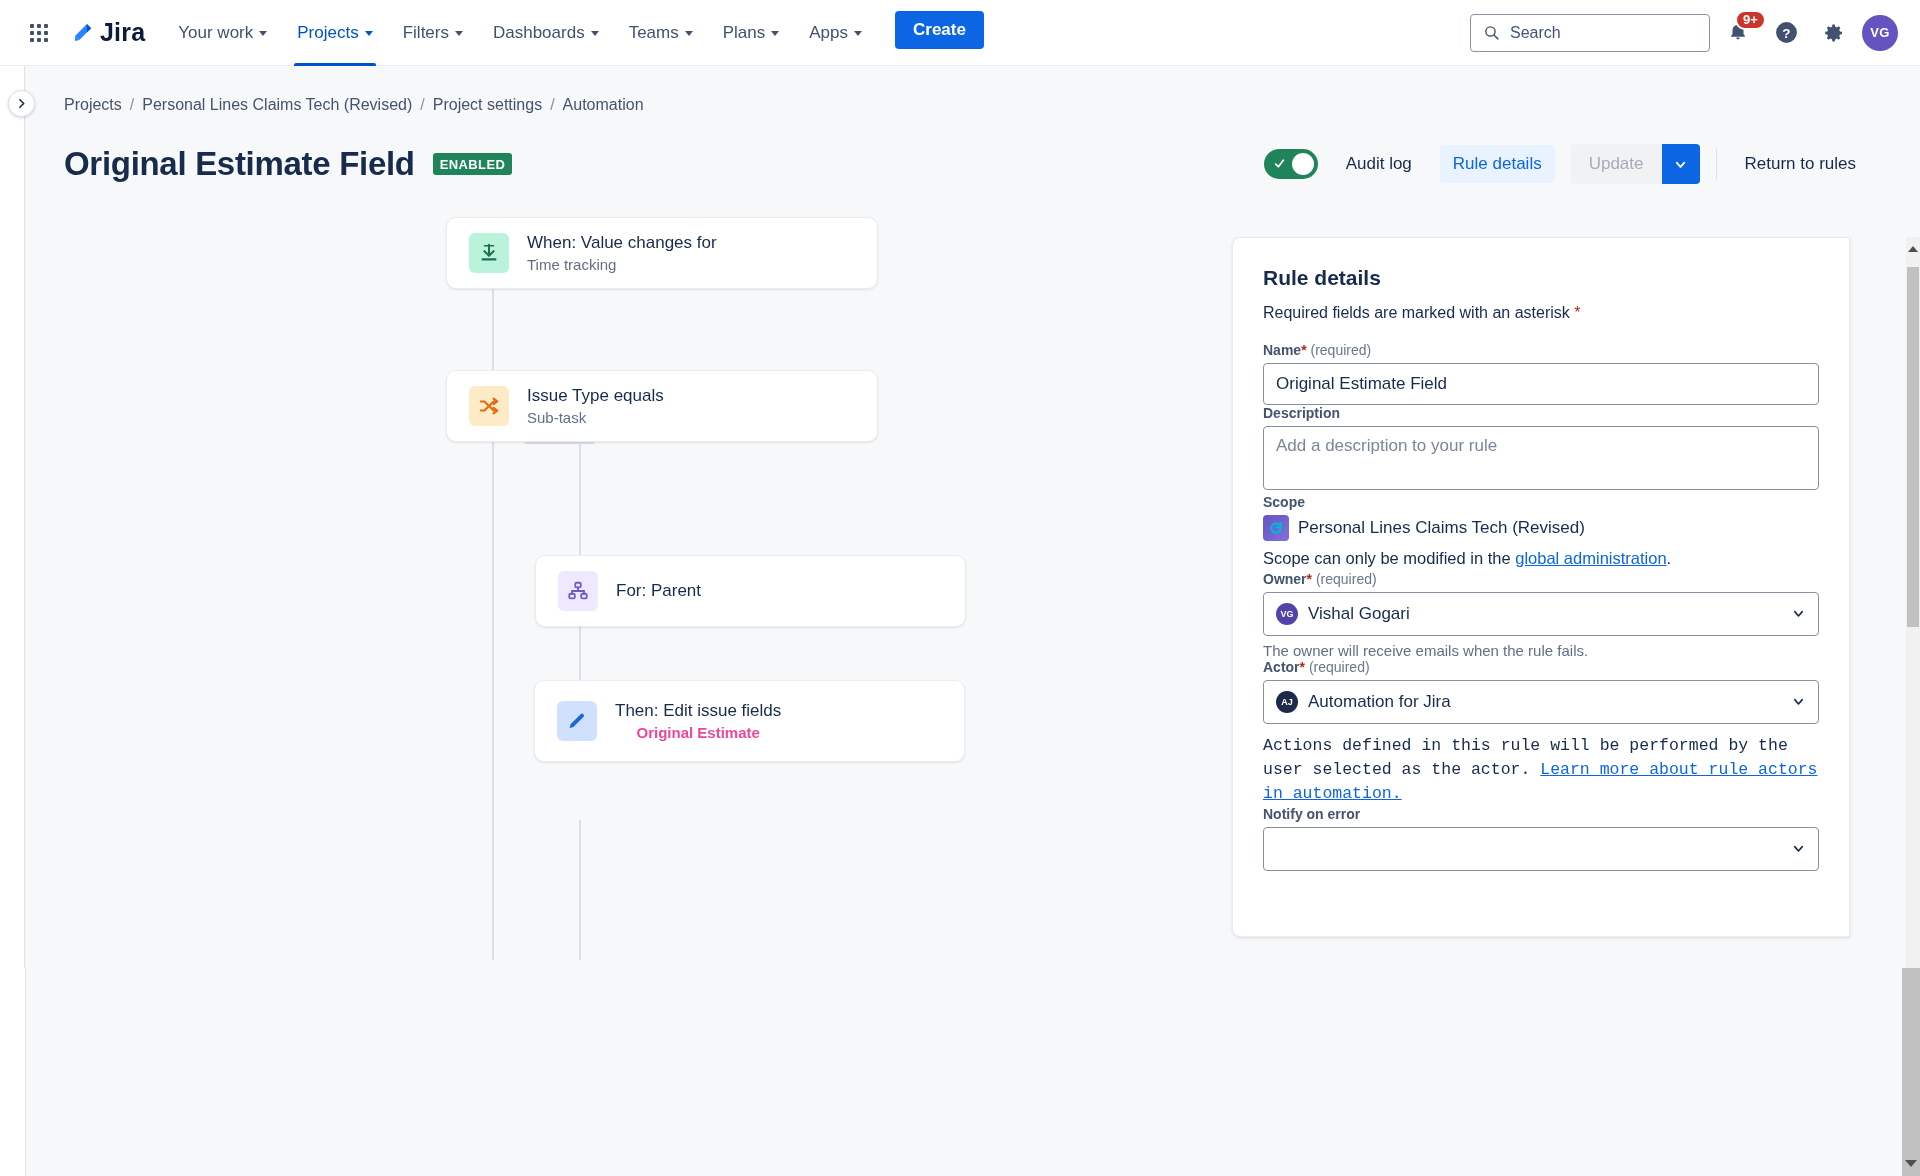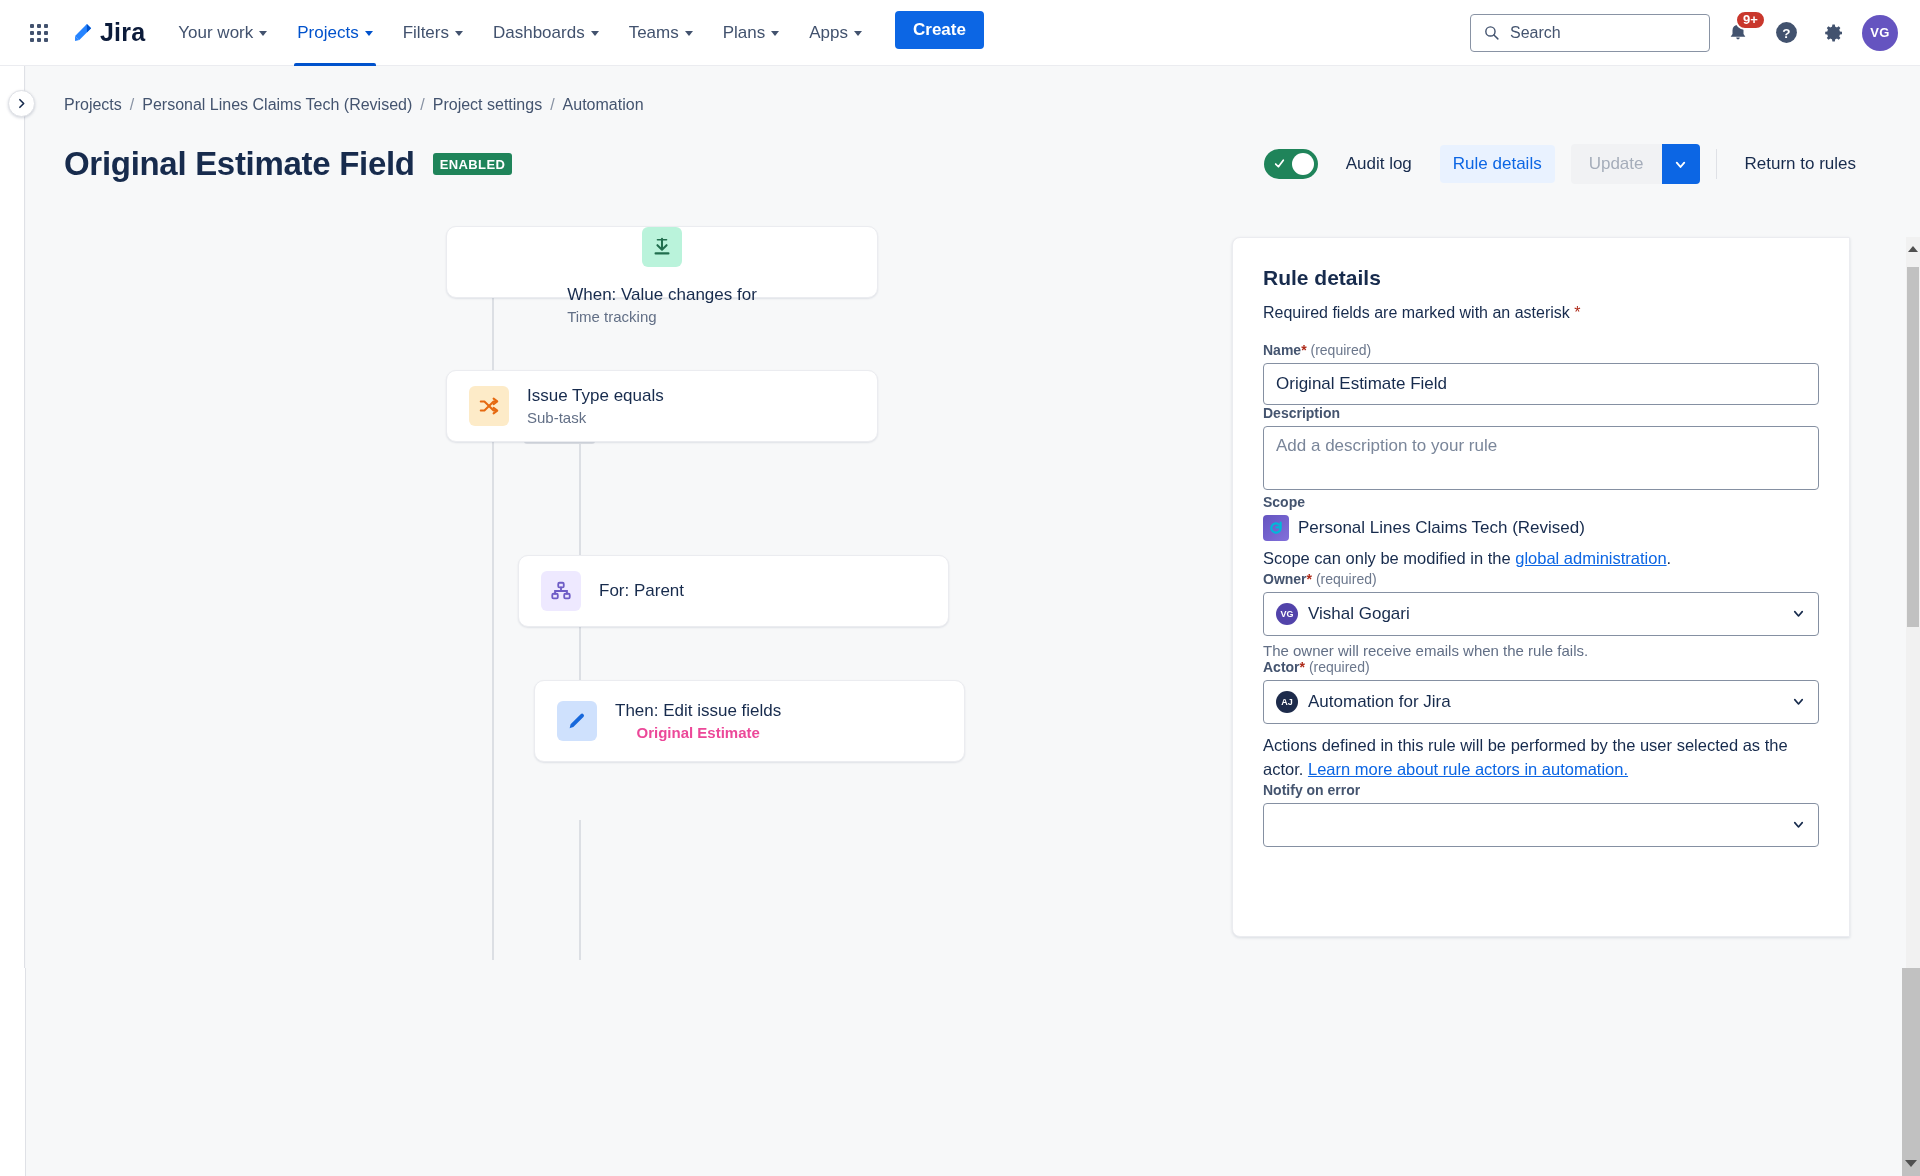--- a/index.html
+++ b/index.html
@@ -369,21 +369,21 @@
     <div class="canvas">
 
       <div class="connector" style="left:466px; top:70px; height:90px;"></div>
       <div class="connector" style="left:466px; top:230px; height:520px;"></div>
       <div class="connector" style="left:553px; top:230px; height:115px;"></div>
       <div class="connector" style="left:553px; top:410px; height:105px;"></div>
       <div class="connector" style="left:553px; top:610px; height:140px;"></div>
 
       <div class="branchchip" style="left:498px; top:212px;">BRANCH</div>
 
-      <div class="node" style="left:420px; top:16px; width:432px; height:72px;flex-direction:column;">
+      <div class="node" style="left:420px; top:7px; width:432px; height:72px;">
         <div class="nicon" style="background:#baf3db;">
           <svg width="22" height="22" viewBox="0 0 24 24">
             <line x1="12" y1="3" x2="12" y2="14" stroke="#216e4e" stroke-width="2.2" stroke-linecap="round"></line>
             <polyline points="7,10 12,15 17,10" fill="none" stroke="#216e4e" stroke-width="2.2" stroke-linecap="round" stroke-linejoin="round"></polyline>
             <line x1="5" y1="19" x2="19" y2="19" stroke="#216e4e" stroke-width="2.4" stroke-linecap="round"></line>
             <line x1="7" y1="4" x2="17" y2="4" stroke="#216e4e" stroke-width="1.6" stroke-linecap="round"></line>
           </svg>
         </div>
         <div class="ntext">
           <div class="ntitle">When: Value changes for</div>
@@ -399,21 +399,21 @@
             <polyline points="17,4 21,7 17,10" fill="none" stroke="#e56910" stroke-width="2.2" stroke-linecap="round" stroke-linejoin="round"></polyline>
             <polyline points="17,14 21,17 17,20" fill="none" stroke="#e56910" stroke-width="2.2" stroke-linecap="round" stroke-linejoin="round"></polyline>
           </svg>
         </div>
         <div class="ntext">
           <div class="ntitle">Issue Type equals</div>
           <div class="nsub">Sub-task</div>
         </div>
       </div>
 
-      <div class="node" style="left:492px; top:345px; width:431px; height:72px;">
+      <div class="node" style="left:509px; top:345px; width:431px; height:72px;">
         <div class="nicon" style="background:#eee9ff;">
           <svg width="22" height="22" viewBox="0 0 24 24">
             <rect x="9" y="3" width="6" height="5" rx="1.3" fill="none" stroke="#6e5dc6" stroke-width="2"></rect>
             <rect x="2.5" y="15" width="6" height="5" rx="1.3" fill="none" stroke="#6e5dc6" stroke-width="2"></rect>
             <rect x="15.5" y="15" width="6" height="5" rx="1.3" fill="none" stroke="#6e5dc6" stroke-width="2"></rect>
             <path d="M12 8v4M5.5 15v-3h13v3" fill="none" stroke="#6e5dc6" stroke-width="2" stroke-linecap="round"></path>
           </svg>
         </div>
         <div class="ntext">
           <div class="ntitle">For: Parent</div>
@@ -490,21 +490,21 @@
         <span>Actor</span><span class="ast">*</span>
         <span class="req">(required)</span>
       </div>
       <div class="fselect">
         <span class="miniav dark">AJ</span>
         <span>Automation for Jira</span>
         <svg class="chev" width="15" height="15" viewBox="0 0 24 24">
           <polyline points="6,9 12,16 18,9" fill="none" stroke="#172b4d" stroke-width="2.6" stroke-linecap="round" stroke-linejoin="round"></polyline>
         </svg>
       </div>
-      <div class="bodytext" style="margin-top:10px;">
+      <div class="bodytext" style="margin-top:10px;font-family:Liberation Mono, monospace;">
         <span>Actions defined in this rule will be performed by the user selected as the actor. </span><a class="inline">Learn more about rule actors in automation.</a>
       </div>
     </div>
 
     <div class="fgroup">
       <div class="flabel">Notify on error</div>
       <div class="fselect">
         <svg class="chev" width="15" height="15" viewBox="0 0 24 24">
           <polyline points="6,9 12,16 18,9" fill="none" stroke="#172b4d" stroke-width="2.6" stroke-linecap="round" stroke-linejoin="round"></polyline>
         </svg>

